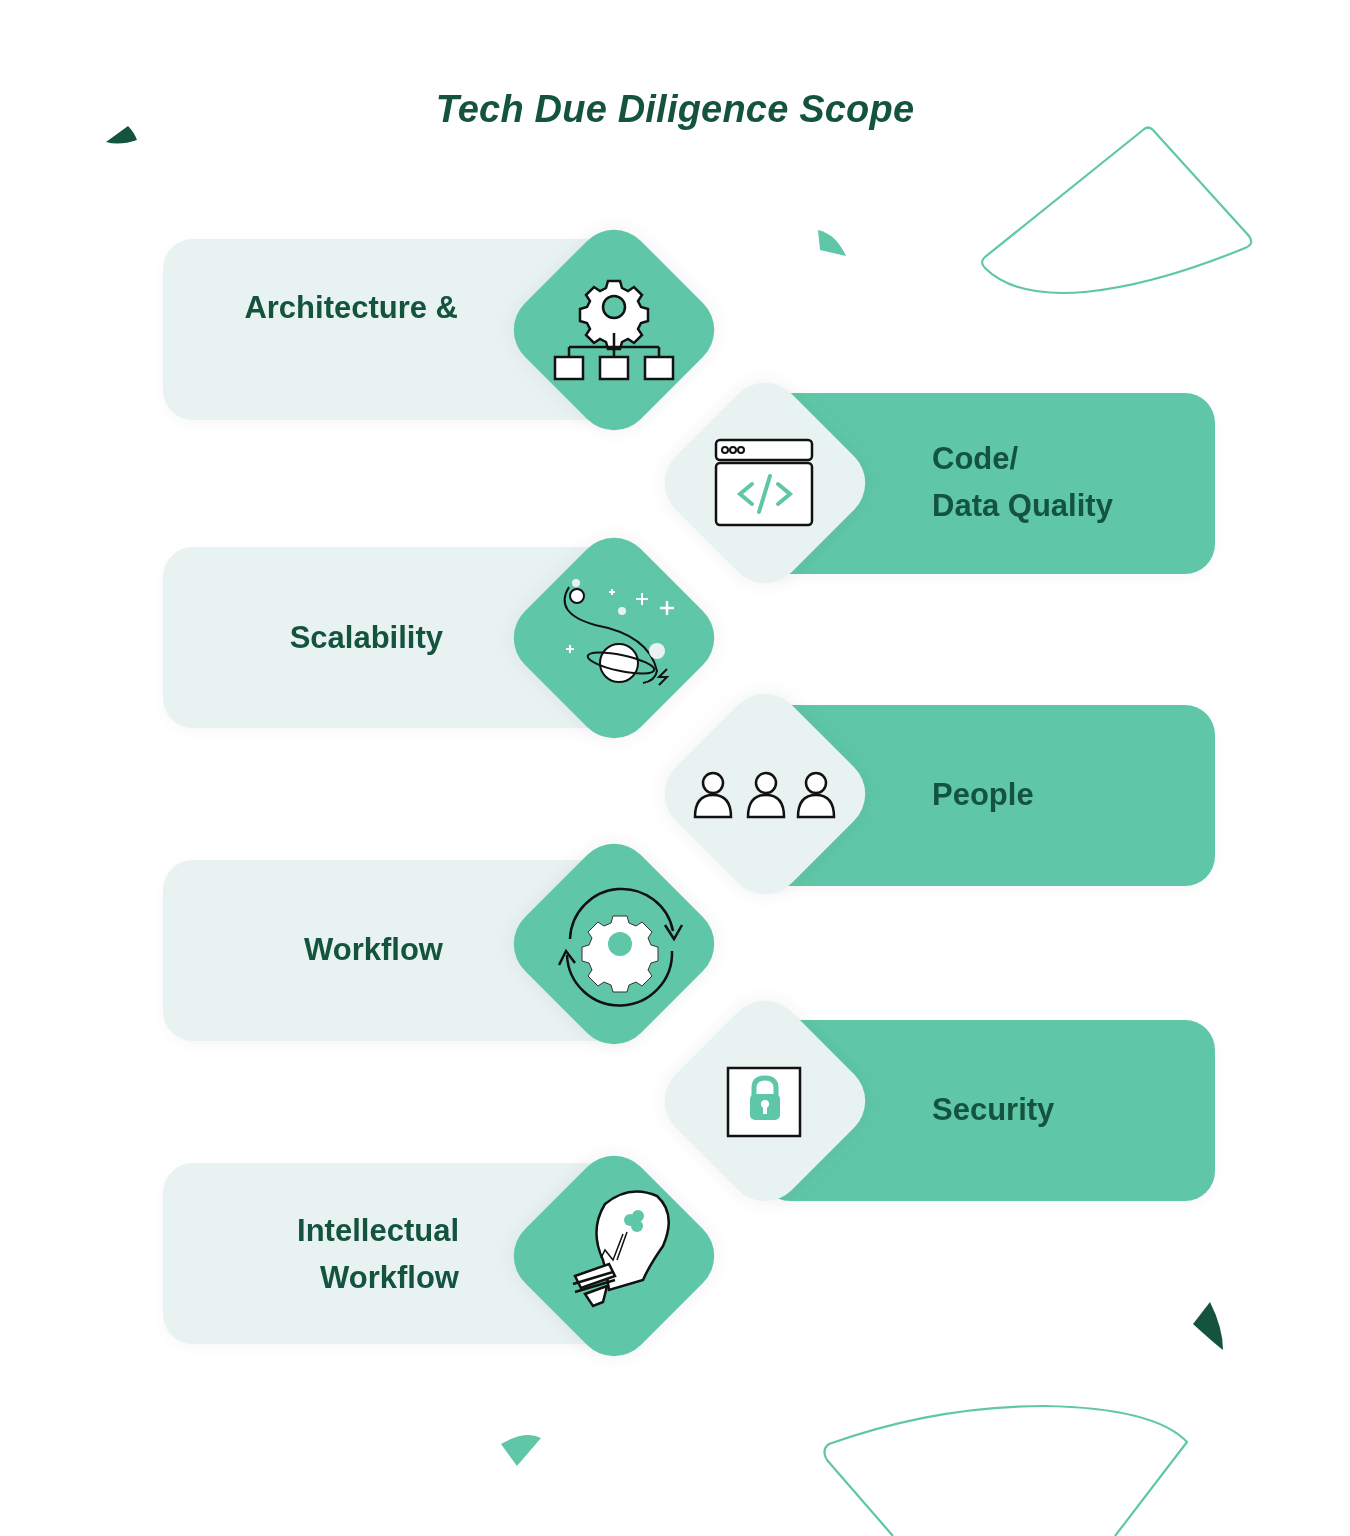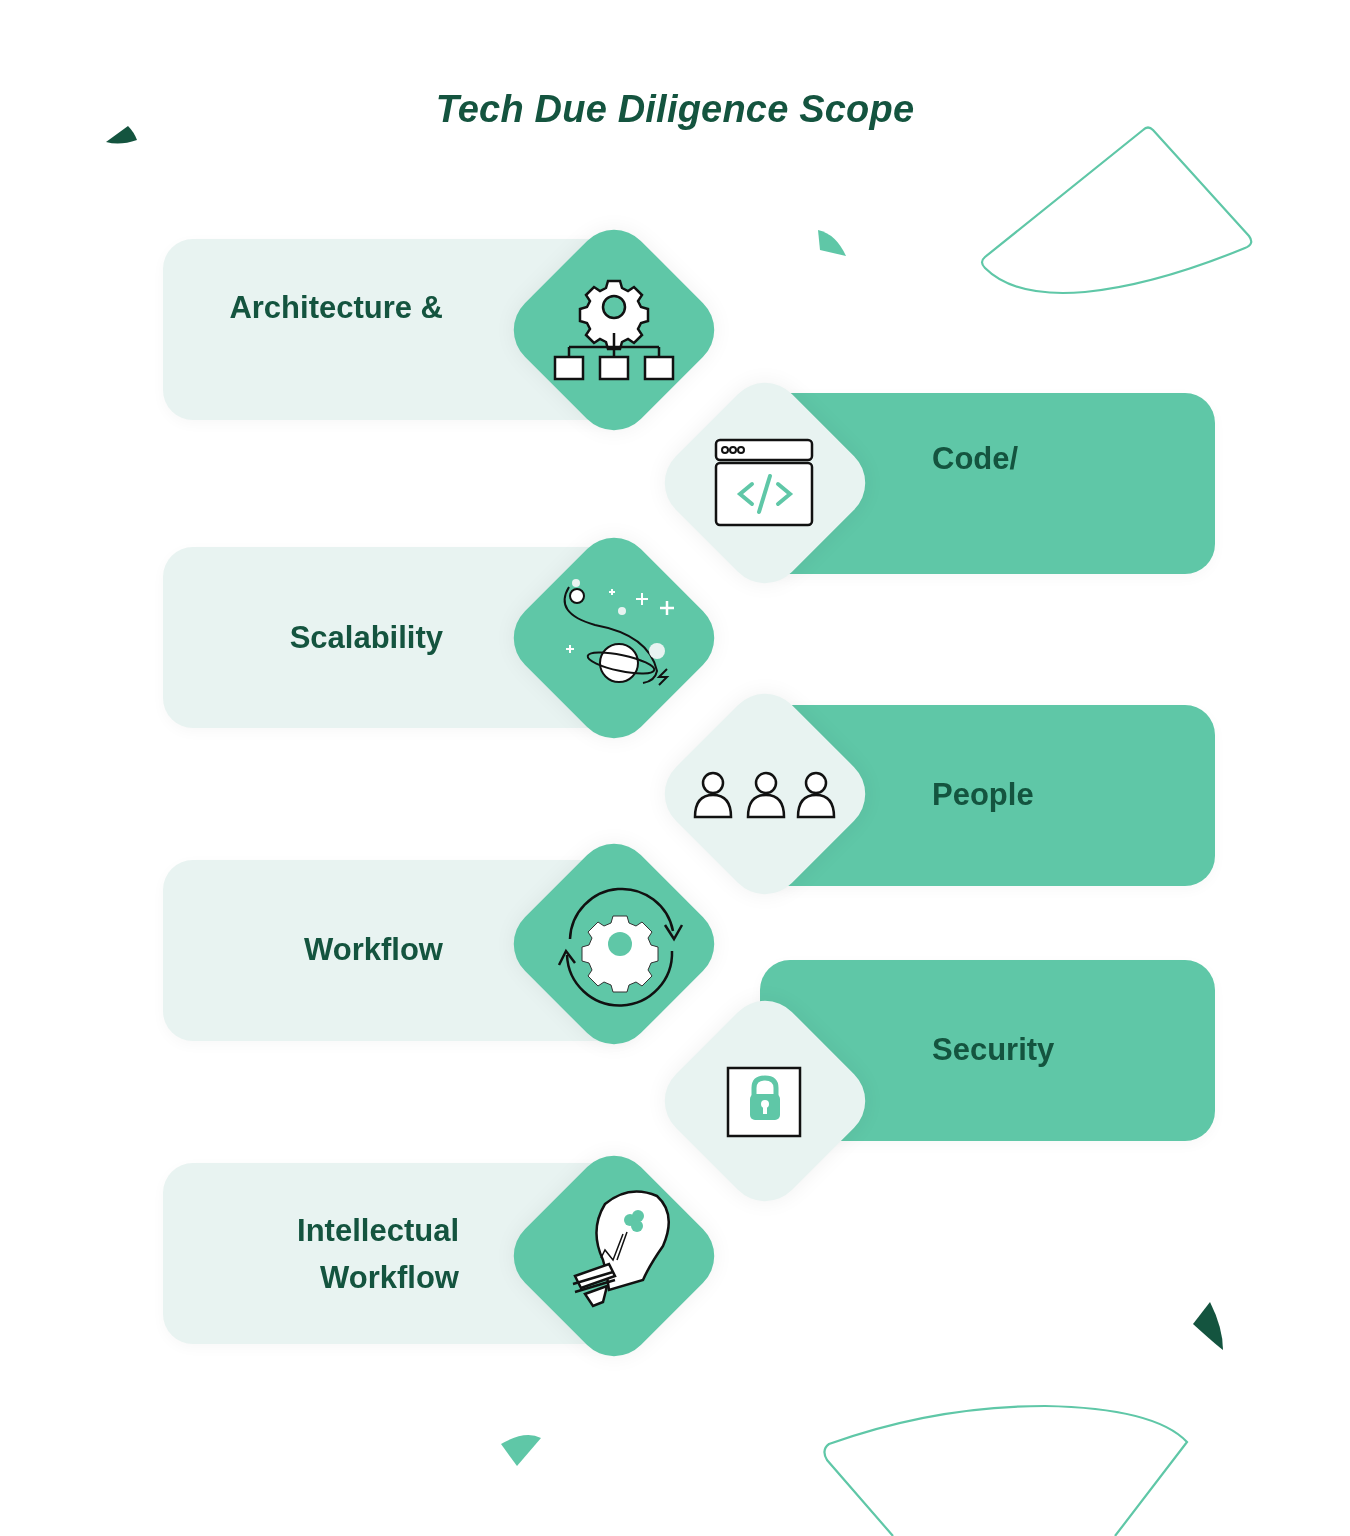--- a/index.html
+++ b/index.html
@@ -50,39 +50,40 @@
 <svg class="deco" style="left:495px;top:1428px" width="60" height="45" viewBox="0 0 60 45">
   <path d="M6 16 Q30 2 46 10 L22 38 Z" fill="#5fc7a7"></path>
 </svg>
 <svg class="deco" style="left:815px;top:1400px" width="380" height="136" viewBox="0 0 380 136">
   <path d="M78 136 L12 60 Q6 50 14 44 Q120 6 230 6 Q340 8 372 42 L300 136" fill="none" stroke="#5fc7a7" stroke-width="2.2"></path>
 </svg>
 
 <div class="title">Tech Due Diligence Scope</div>
 
 <div class="bar left" style="top:239px">
-  <div class="label left" style="right:200px;top:45px;text-align:center">
+  <div class="label left" style="right:185px;top:45px;text-align:center">
     <div>Architecture &amp;</div>
   </div>
 </div>
 <div class="diamond green" style="left:532px;top:248px"></div>
 <svg class="icon" style="left:539px;top:255px" viewBox="0 0 150 150">
   <g transform="translate(75 52)">
     <path d="M-6 -26 h12 l2 7 l6 3 l6 -4 l8 8 l-4 6 l3 6 l7 2 v12 l-7 2 l-3 6 l4 6 l-8 8 l-6 -4 l-6 3 l-2 7 h-12 l-2 -7 l-6 -3 l-6 4 l-8 -8 l4 -6 l-3 -6 l-7 -2 v-12 l7 -2 l3 -6 l-4 -6 l8 -8 l6 4 l6 -3 z" fill="#fff" stroke="#111" stroke-width="2.5"></path>
     <circle r="11" fill="#5fc7a7" stroke="#111" stroke-width="2.5"></circle>
   </g>
   <path d="M75 78 V92 M30 92 H120 M30 92 V102 M75 92 V102 M120 92 V102" stroke="#111" stroke-width="2.5" fill="none"></path>
   <rect x="16" y="102" width="28" height="22" fill="#fff" stroke="#111" stroke-width="2.5"></rect>
   <rect x="61" y="102" width="28" height="22" fill="#fff" stroke="#111" stroke-width="2.5"></rect>
   <rect x="106" y="102" width="28" height="22" fill="#fff" stroke="#111" stroke-width="2.5"></rect>
 </svg>
 
 <div class="bar right" style="top:393px">
   <div class="label" style="left:172px;top:42px">
     <div>Code/</div>
+    <div>Data Quality</div>
   </div>
 </div>
 <div class="diamond light" style="left:683px;top:401px"></div>
 <svg class="icon" style="left:690px;top:408px" viewBox="0 0 150 150">
   <rect x="26" y="32" width="96" height="20" rx="4" fill="#fff" stroke="#111" stroke-width="2.5"></rect>
   <circle cx="35" cy="42" r="3" fill="none" stroke="#111" stroke-width="2"></circle>
   <circle cx="43" cy="42" r="3" fill="none" stroke="#111" stroke-width="2"></circle>
   <circle cx="51" cy="42" r="3" fill="none" stroke="#111" stroke-width="2"></circle>
   <rect x="26" y="55" width="96" height="62" rx="4" fill="#fff" stroke="#111" stroke-width="2.5"></rect>
   <path d="M62 76 L50 86 L62 96" stroke="#5fc7a7" stroke-width="4" fill="none" stroke-linecap="round"></path>
@@ -138,21 +139,21 @@
   <path d="M25 70 A52 52 0 0 1 128 62" stroke="#111" stroke-width="2.5" fill="none"></path>
   <path d="M120 56 L129 70 L137 56" stroke="#111" stroke-width="2.5" fill="none"></path>
   <path d="M127 82 A52 52 0 0 1 22 86" stroke="#111" stroke-width="2.5" fill="none"></path>
   <path d="M14 96 L21 82 L30 94" stroke="#111" stroke-width="2.5" fill="none"></path>
   <g transform="translate(75 75)">
     <path d="M-7 -28 h14 l2 7 l7 3 l6 -4 l10 10 l-4 6 l3 7 l7 2 v14 l-7 2 l-3 7 l4 6 l-10 10 l-6 -4 l-7 3 l-2 7 h-14 l-2 -7 l-7 -3 l-6 4 l-10 -10 l4 -6 l-3 -7 l-7 -2 v-14 l7 -2 l3 -7 l-4 -6 l10 -10 l6 4 l7 -3 z" fill="#fff" stroke="#333" stroke-width="1"></path>
     <circle r="12" fill="#5fc7a7"></circle>
   </g>
 </svg>
 
-<div class="bar right" style="top:960px">
+<div class="bar right" style="top:1020px">
   <div class="label" style="left:172px;top:66px">
     <div>Security</div>
   </div>
 </div>
 <div class="diamond light" style="left:683px;top:1019px"></div>
 <svg class="icon" style="left:690px;top:1026px" viewBox="0 0 150 150">
   <rect x="38" y="42" width="72" height="68" fill="#fff" stroke="#111" stroke-width="2.5"></rect>
   <path d="M64 70 V62 Q64 52 75 52 Q86 52 86 62 V70" stroke="#5fc7a7" stroke-width="5" fill="none"></path>
   <rect x="60" y="68" width="30" height="26" rx="5" fill="#5fc7a7"></rect>
   <circle cx="75" cy="78" r="4" fill="#fff"></circle>

